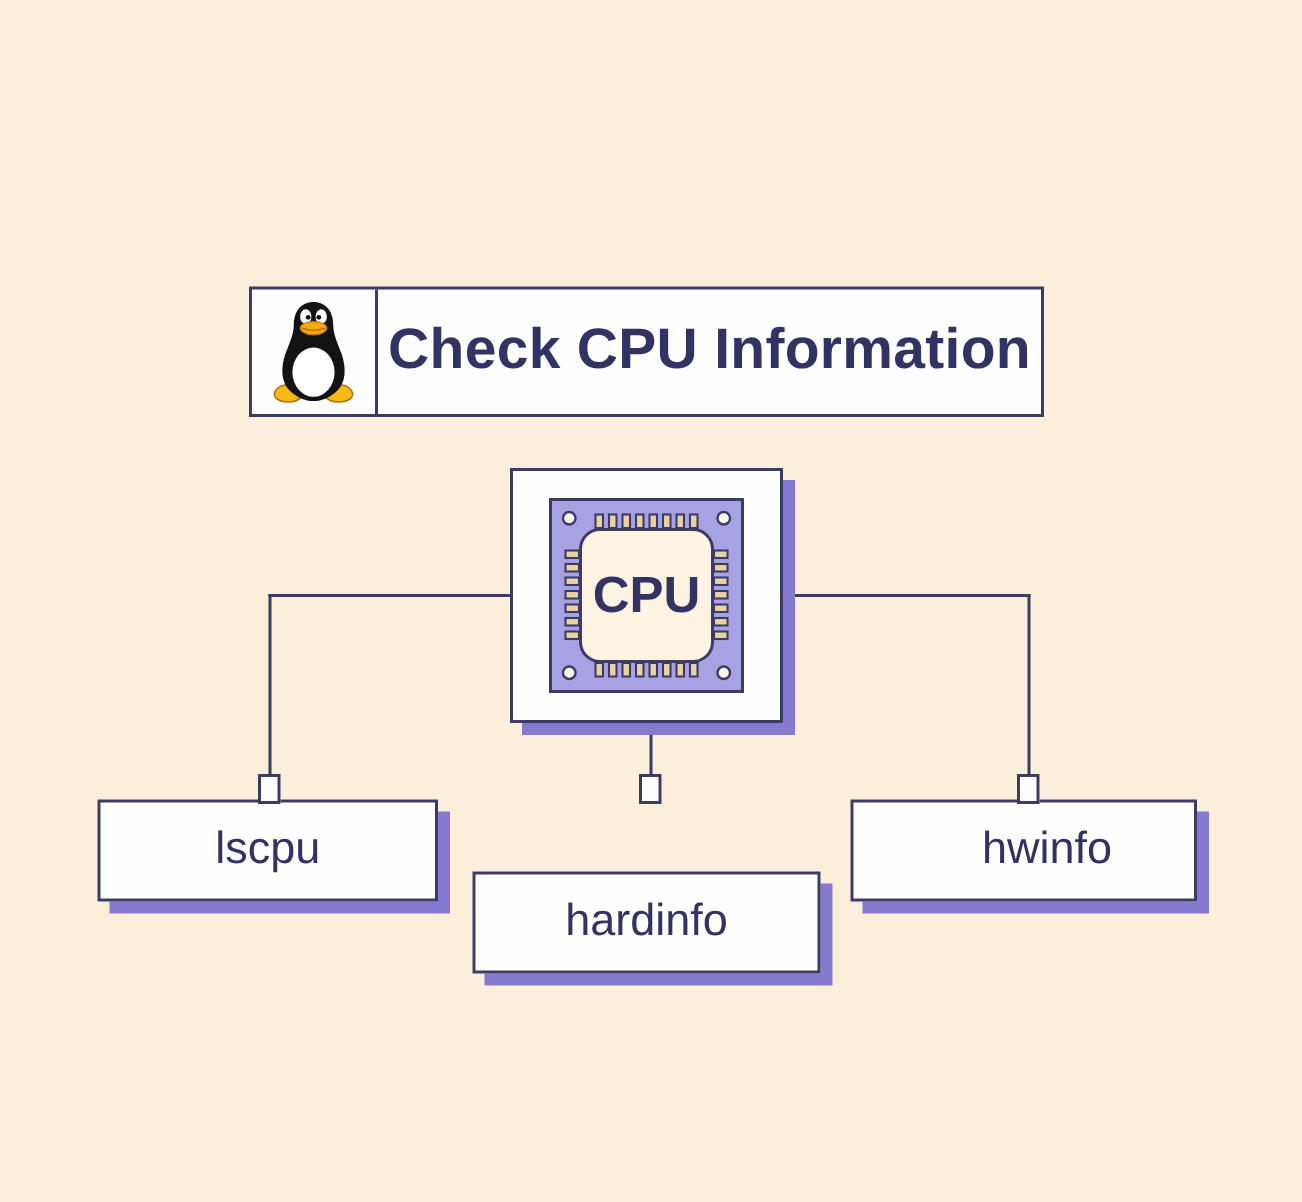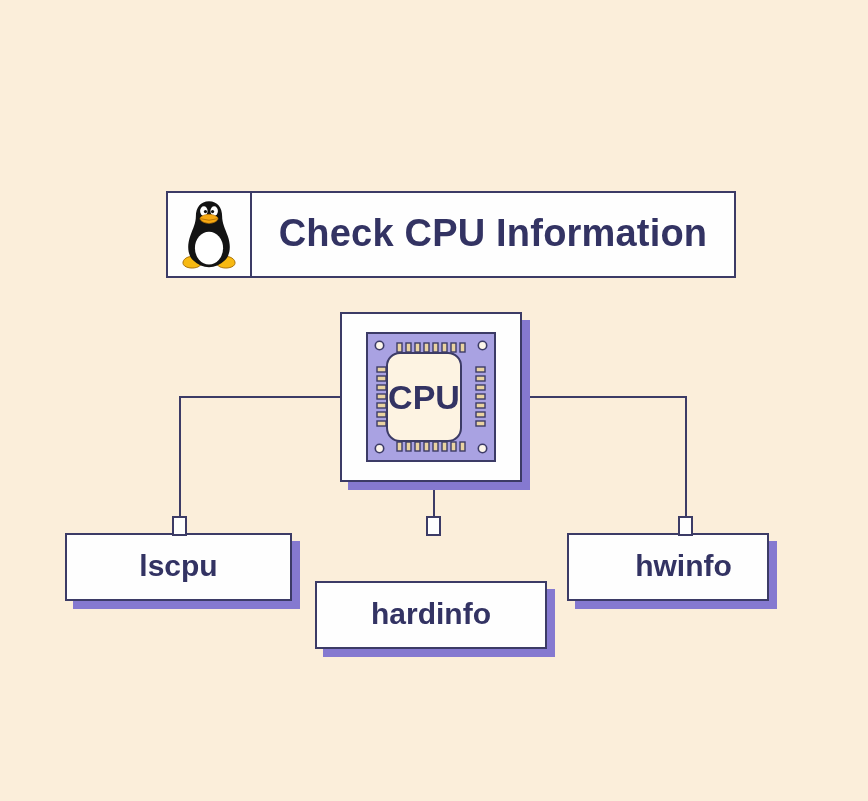--- a/index.html
+++ b/index.html
@@ -20,21 +20,21 @@
     width: 868px;
     height: 801px;
     background: var(--background);
     overflow: hidden;
   }
 
   
   .header {
     position: absolute;
     left: 166px; top: 191px;
-    width: 570px; height: 87px;
+    width: 530px; height: 87px;
     background: var(--node-bg);
     border: 2px solid var(--ink);
     display: flex;
     align-items: stretch;
   }
   .logo-cell {
     width: 84px;
     border-right: 2px solid var(--ink);
     display: flex;
     align-items: center;
@@ -82,21 +82,21 @@
   .chip {
     position: relative;
     width: 130px; height: 130px;
     background: var(--chip);
     border: 2px solid var(--ink);
   }
   .chip svg { position: absolute; left: -2px; top: -2px; }
   .chip-face {
     position: absolute;
     left: 18px; top: 18px;
-    width: 76px; height: 90px;
+    width: 90px; height: 90px;
     background: var(--chipface);
     border: 2.5px solid var(--ink);
     border-radius: 14px;
     display: flex;
     align-items: center;
     justify-content: center;
   }
   .chip-label {
     font-size: 34px;
     font-weight: 600;
@@ -111,27 +111,27 @@
     background: var(--node-bg);
     border: 2px solid var(--ink);
     box-shadow: 8px 8px 0 0 var(--shadow);
     display: flex;
     align-items: center;
     justify-content: center;
     z-index: 2;
   }
   .tool-label {
     font-size: 30px;
-    font-weight: 700;
+    font-weight: 400;
     color: var(--text);
     padding-bottom: 2px;
   }
   .tool-lscpu    { left: 65px;  width: 227px; }
   .tool-hardinfo { left: 315px; width: 232px; margin-top: 48px; }
-  .tool-hwinfo   { left: 567px; width: 202px; padding-left: 31px; }
+  .tool-hwinfo   { left: 567px; width: 231px; padding-left: 31px; }
 </style>
 </head>
 <body>
 
 <div class="canvas">
 
   <div class="header">
     <div class="logo-cell">
       <svg width="60" height="74" viewBox="0 0 64 78">
 

